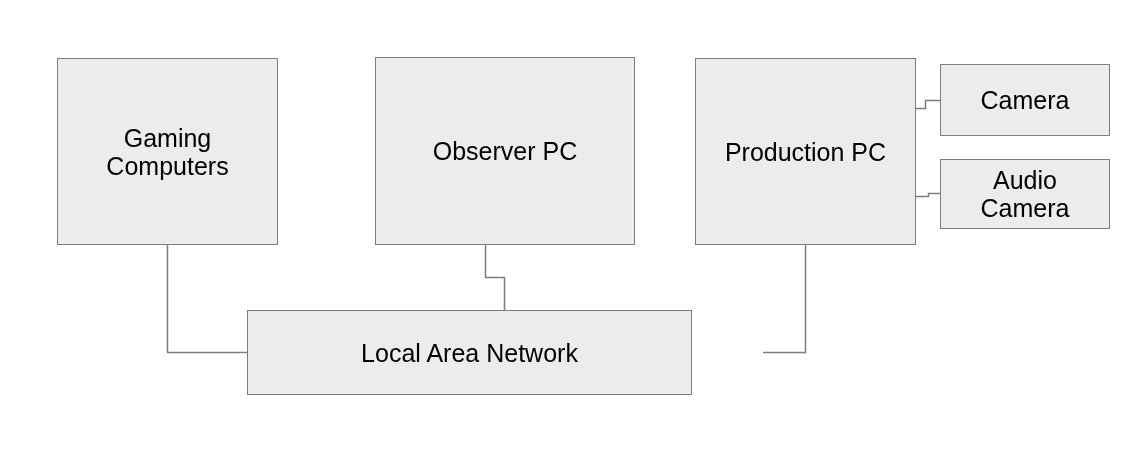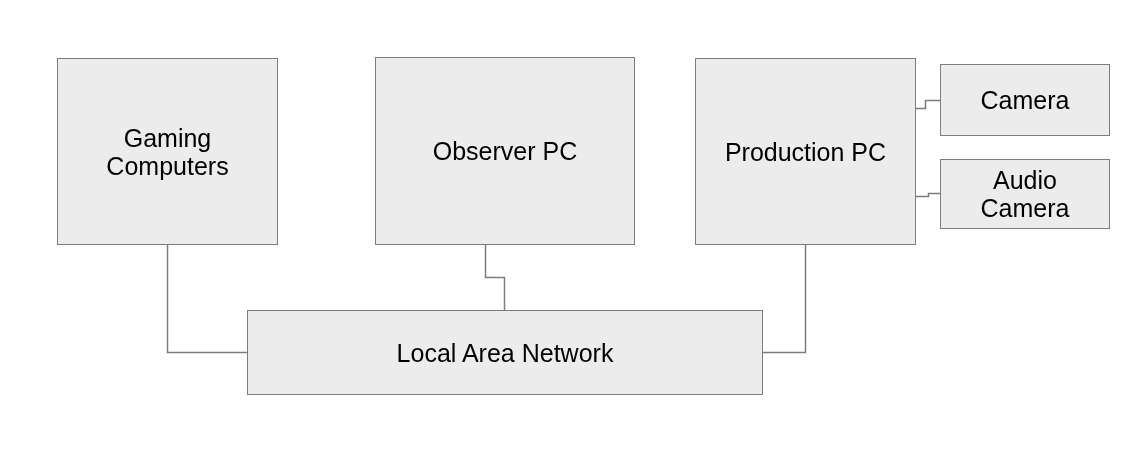--- a/index.html
+++ b/index.html
@@ -40,21 +40,21 @@
     color: var(--text, #000000);
     white-space: pre-line;
   }
 
   
   .n-gaming     { left:  57px; top:  58px; width: 221px; height: 187px; }
   .n-observer   { left: 375px; top:  57px; width: 260px; height: 188px; }
   .n-production { left: 695px; top:  58px; width: 221px; height: 187px; }
   .n-camera     { left: 940px; top:  64px; width: 170px; height:  72px; }
   .n-audio      { left: 940px; top: 159px; width: 170px; height:  70px; }
-  .n-lan        { left: 247px; top: 310px; width: 516px; height:  85px; }
+  .n-lan        { left: 247px; top: 310px; width: 445px; height:  85px; }
 </style>
 </head>
 <body>
 
 <div class="canvas">
 
   <svg class="wires" viewBox="0 0 1129 459" xmlns="http://www.w3.org/2000/svg">
     <path class="wire" d="M 167.5 245 L 167.5 352.5 L 247 352.5"></path>
     <path class="wire" d="M 485.5 245 L 485.5 277.5 L 504.5 277.5 L 504.5 310"></path>
     <path class="wire" d="M 805.5 245 L 805.5 352.5 L 763 352.5"></path>

